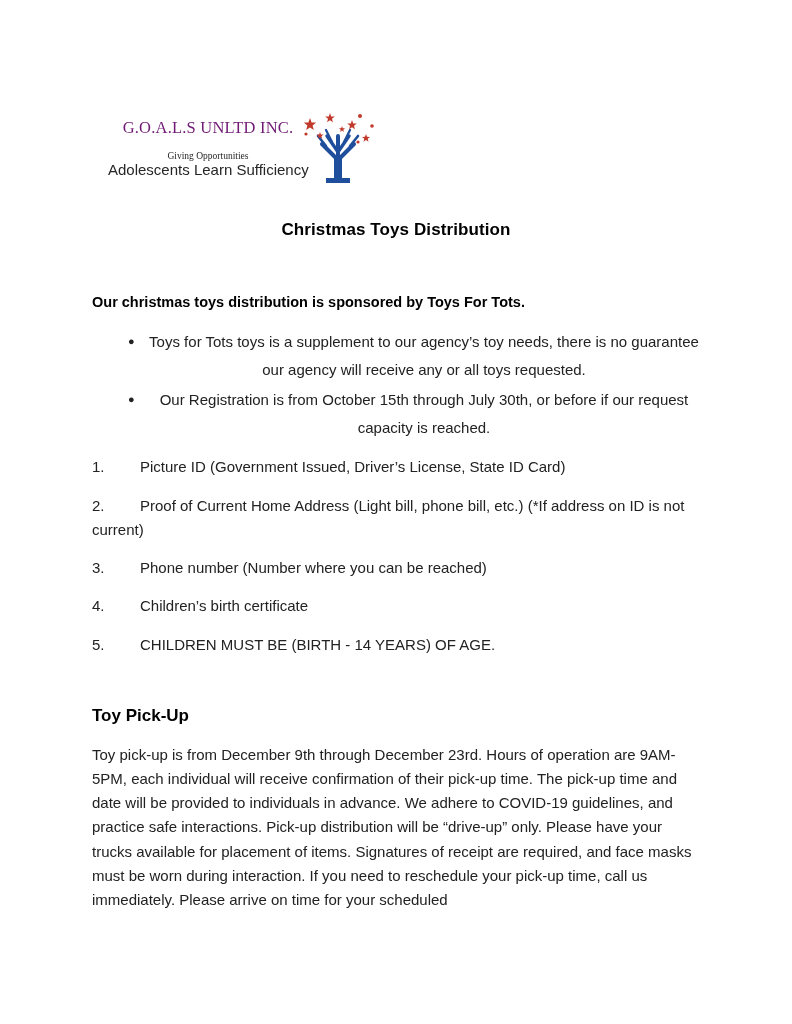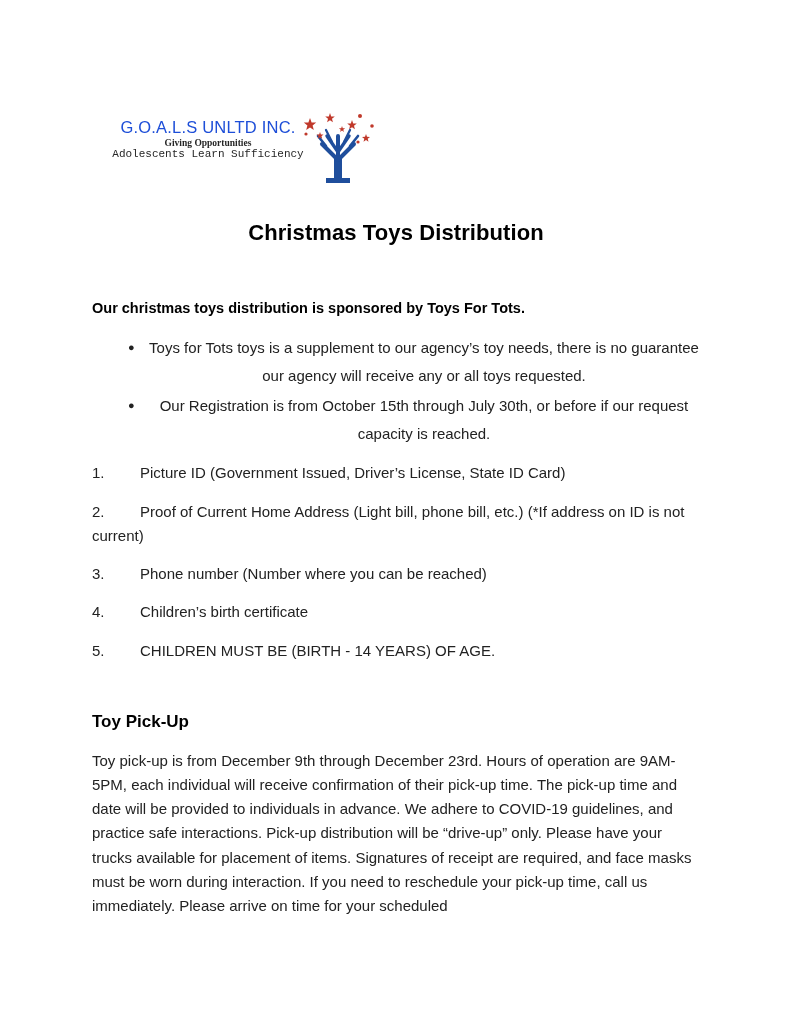--- a/index.html
+++ b/index.html
@@ -36,51 +36,50 @@
     margin-left: 16px;
   }
   .logo-text {
     position: absolute;
     left: 0;
     top: 18px;
     width: 200px;
     text-align: center;
   }
   .logo-title {
-    font-family: Liberation Sans, sans-serif;
+    font-family: Liberation Serif, serif;
     font-size: 16.5px;
     letter-spacing: 0.2px;
-    color: #1d4ed8;
+    color: #701a75;
     white-space: nowrap;
   }
   .logo-sub1 {
     font-family: "Liberation Serif", serif;
     font-size: 9.5px;
     color: #262626;
-    margin-top: 1px;
+    margin-top: 13px;
     white-space: nowrap;
-    font-weight: bold;
   }
   .logo-sub2 {
-    font-family: Liberation Mono, monospace;
-    font-size: 11px;
+    font-family: Liberation Sans, sans-serif;
+    font-size: 15px;
     color: #262626;
     white-space: nowrap;
   }
   .logo-mark {
     position: absolute;
     left: 188px;
     top: 8px;
     width: 84px;
     height: 80px;
   }
 
   
   h1.doc-title {
-    font-size: 22px;
+    font-size: 17px;
     font-weight: bold;
     text-align: center;
     margin: 28px 0 0 0;
     padding: 0;
     letter-spacing: 0.1px;
   }
   .sponsor-line {
     font-size: 14.5px;
     font-weight: bold;
     margin-top: 52px;

